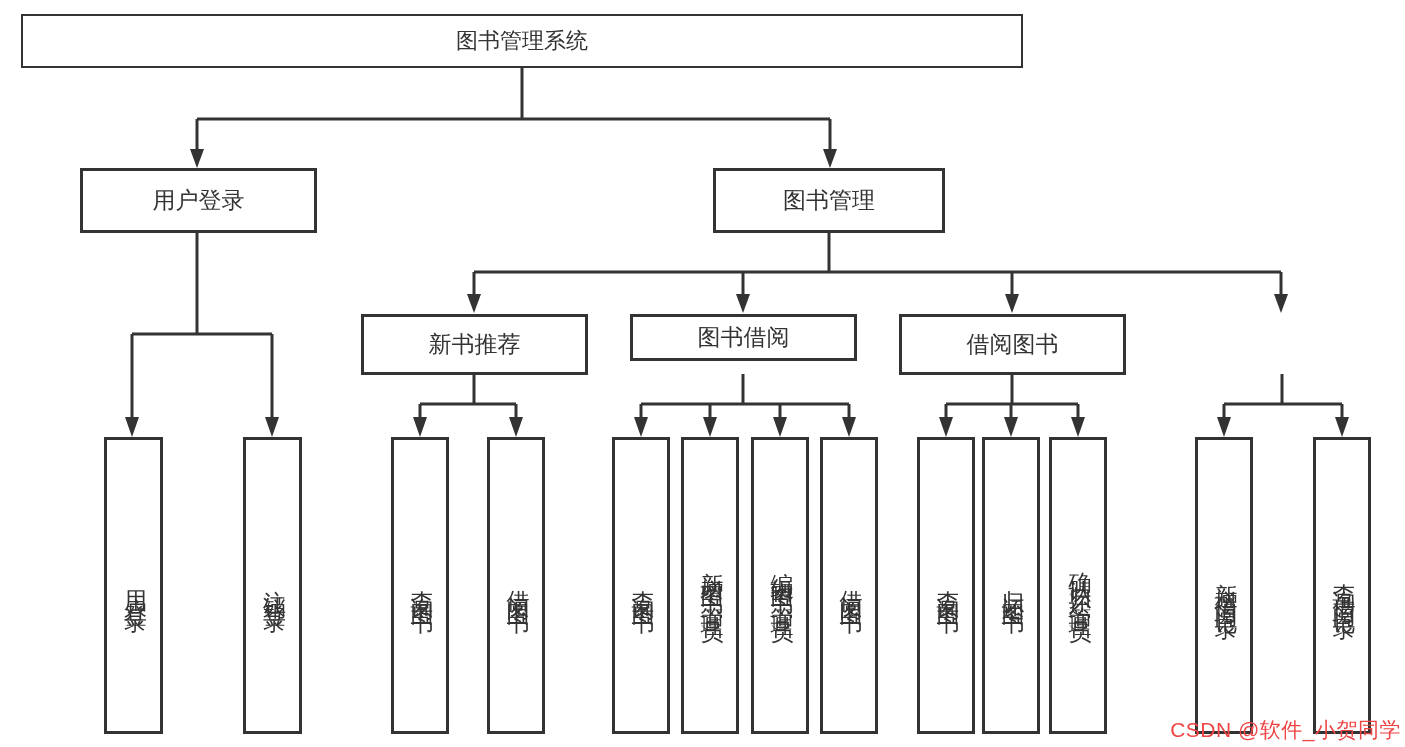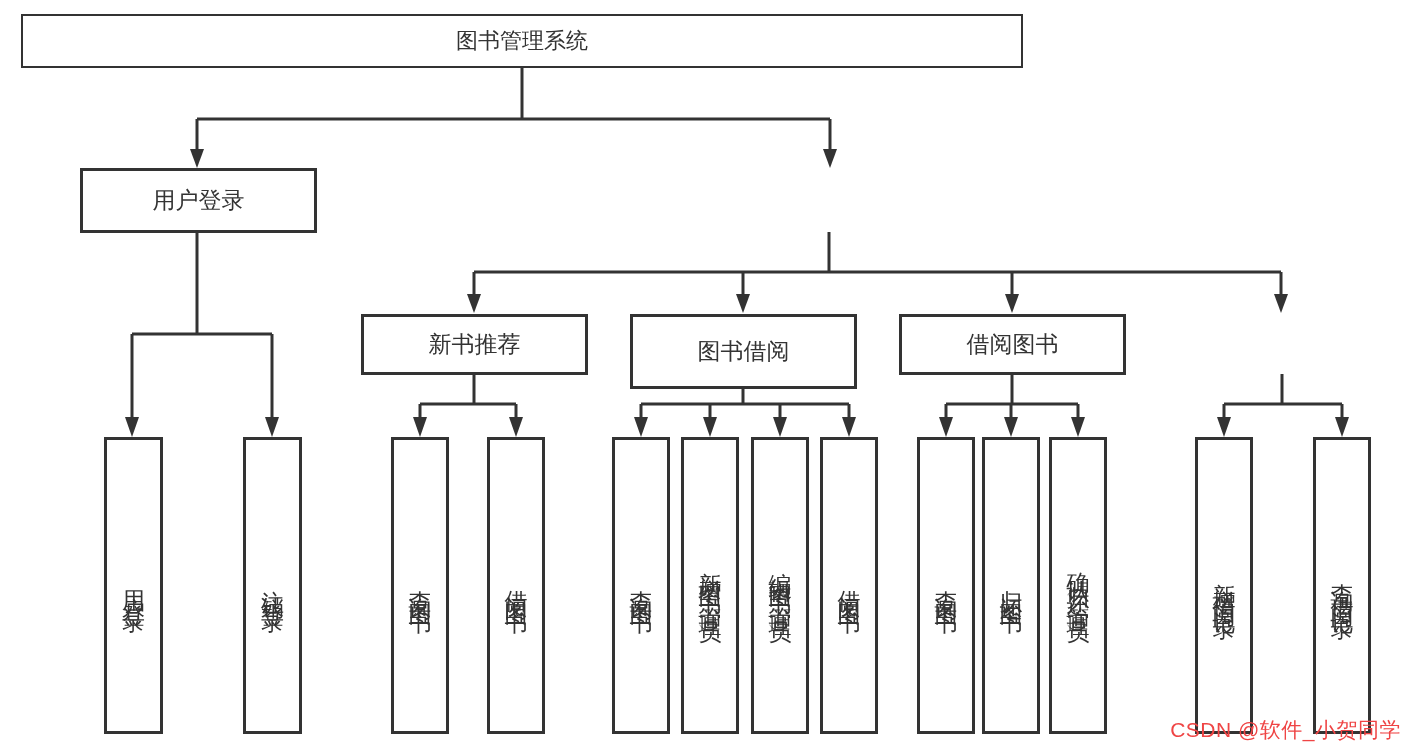--- a/index.html
+++ b/index.html
@@ -21,20 +21,21 @@
   .connectors path { stroke: #333333; stroke-width: 3; fill: none; }
   .connectors polygon { fill: #333333; stroke: none; }
   .box {
     position: absolute;
     box-sizing: border-box;
     background: #ffffff;
     border: 3px solid #333333;
     display: flex;
     align-items: center;
     justify-content: center;
+    font-family: Liberation Mono, monospace;
   }
   .box.root { border-width: 2px; font-size: 22px; }
   .box.lvl { font-size: 23px; }
   .box.leaf { font-size: 23px; }
   .vtext {
     writing-mode: vertical-lr;
     letter-spacing: 7px;
     line-height: 1;
     white-space: nowrap;
   }
@@ -129,25 +130,28 @@
     </g>
   </svg>
 
   <div class="box root" style="left:21px; top:14px; width:1002px; height:54px;">
     <span>图书管理系统</span>
   </div>
 
   <div class="box lvl" style="left:80px; top:168px; width:237px; height:65px;">
     <span>用户登录</span>
   </div>
+  <div class="box lvl" style="left:713px; top:168px; width:232px; height:65px;">
+    <span>图书管理</span>
+  </div>
 
   <div class="box lvl" style="left:361px; top:314px; width:227px; height:61px;">
     <span>新书推荐</span>
   </div>
-  <div class="box lvl" style="left:630px; top:314px; width:227px; height:75px;">
+  <div class="box lvl" style="left:630px; top:314px; width:227px; height:47px;">
     <span>图书借阅</span>
   </div>
   <div class="box lvl" style="left:899px; top:314px; width:227px; height:61px;">
     <span>借阅图书</span>
   </div>
 
   <div class="box leaf" style="left:104px; top:437px; width:59px; height:297px;">
     <span class="vtext">用户登录</span>
   </div>
   <div class="box leaf" style="left:243px; top:437px; width:59px; height:297px;">

